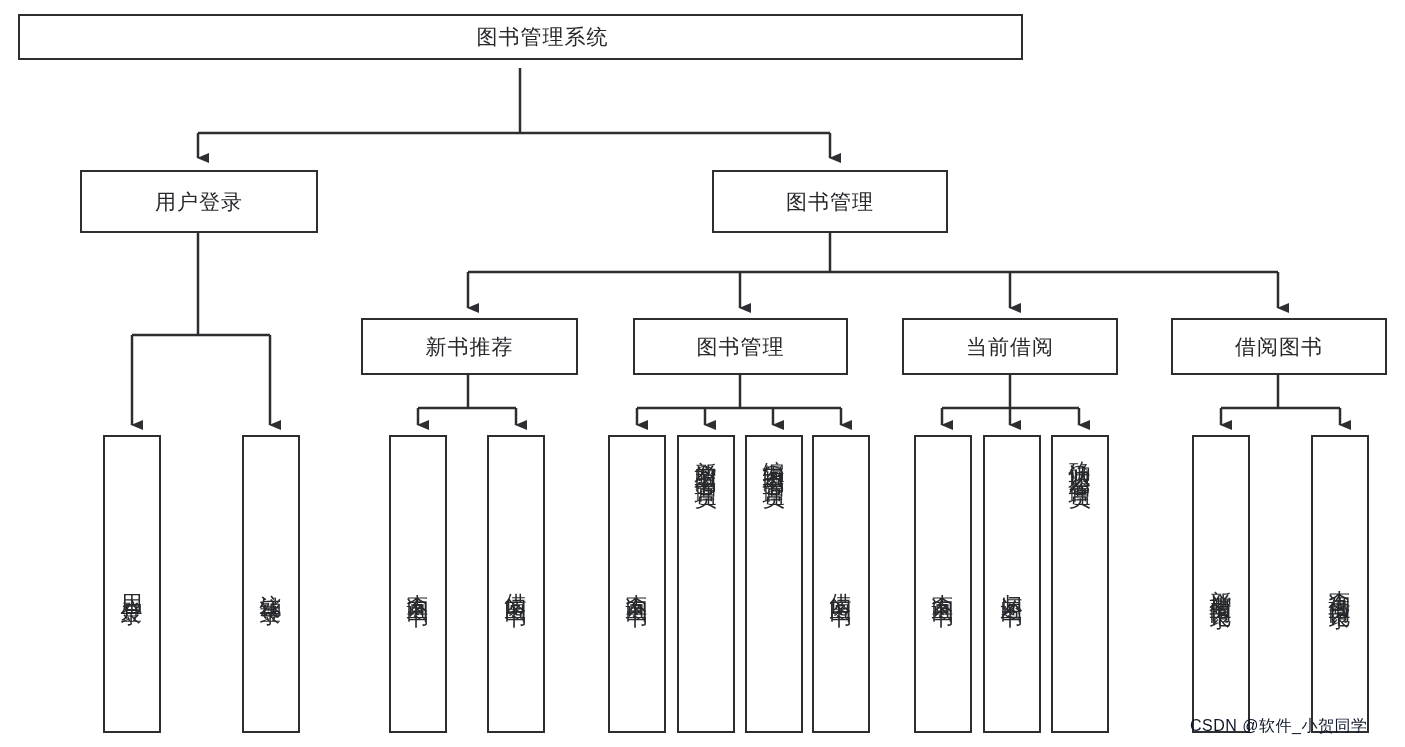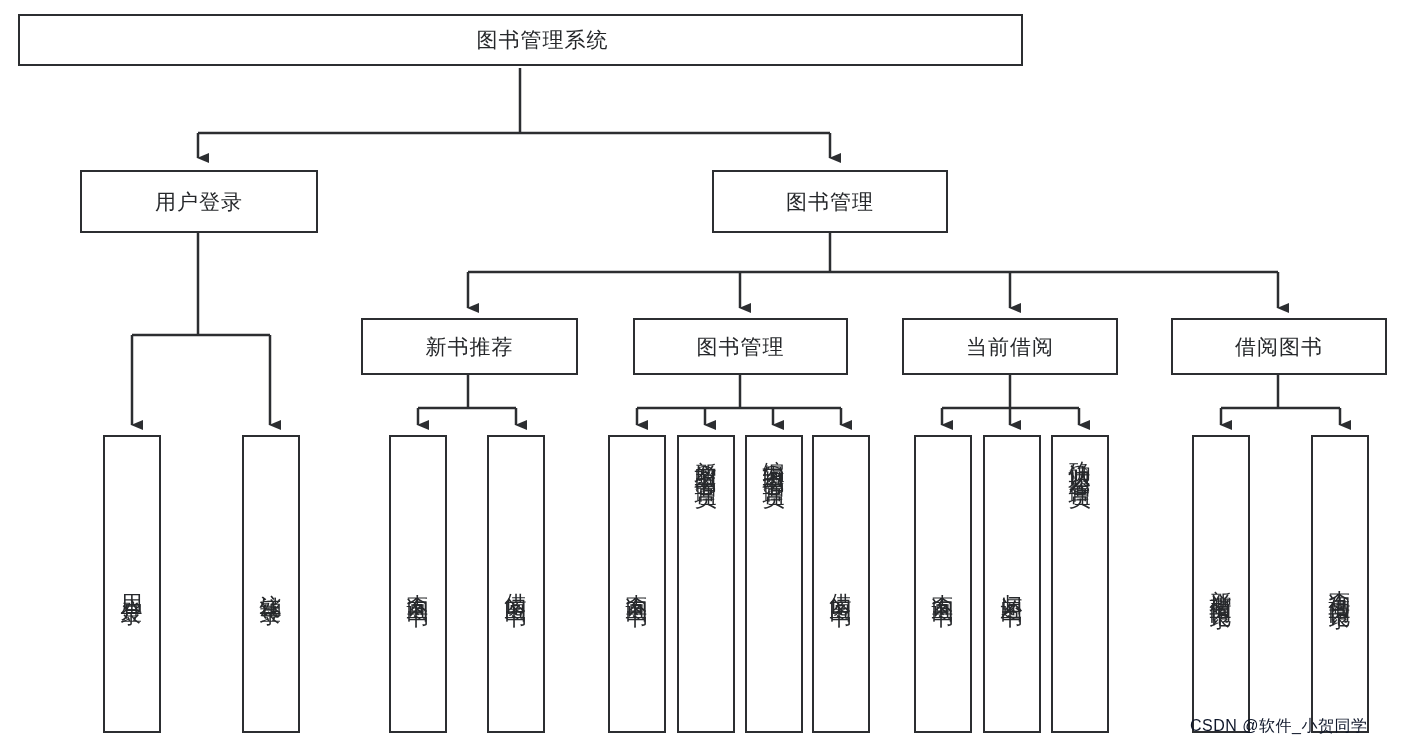--- a/index.html
+++ b/index.html
@@ -109,21 +109,21 @@
       <path d="M1010,408 L1010,425" marker-end="url(#arrow)"></path>
       <path d="M1079,408 L1079,425" marker-end="url(#arrow)"></path>
 
       <path d="M1278,375 L1278,408"></path>
       <path d="M1221,408 L1340,408"></path>
       <path d="M1221,408 L1221,425" marker-end="url(#arrow)"></path>
       <path d="M1340,408 L1340,425" marker-end="url(#arrow)"></path>
     </g>
   </svg>
 
-  <div class="node horiz" style="left:18px; top:14px; width:1005px; height:52px;padding-left:44px;">
+  <div class="node horiz" style="left:18px; top:14px; width:1005px; height:46px;padding-left:44px;">
     <span>图书管理系统</span>
   </div>
 
   <div class="node horiz" style="left:80px; top:170px; width:238px; height:63px;">
     <span>用户登录</span>
   </div>
   <div class="node horiz" style="left:712px; top:170px; width:236px; height:63px;">
     <span>图书管理</span>
   </div>
 

